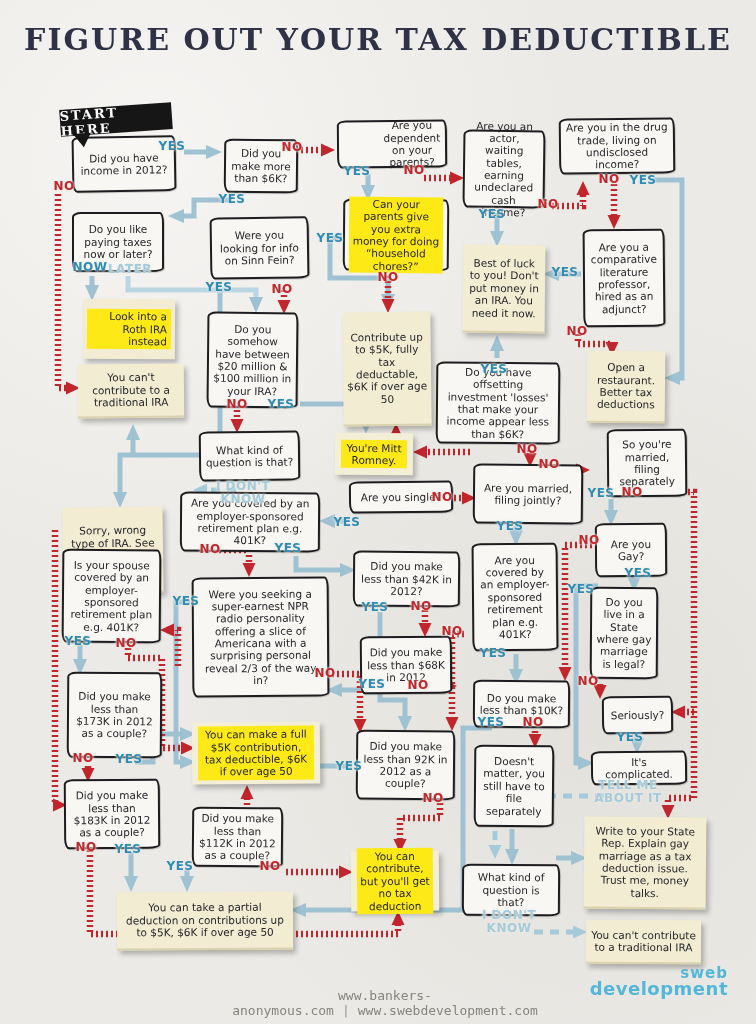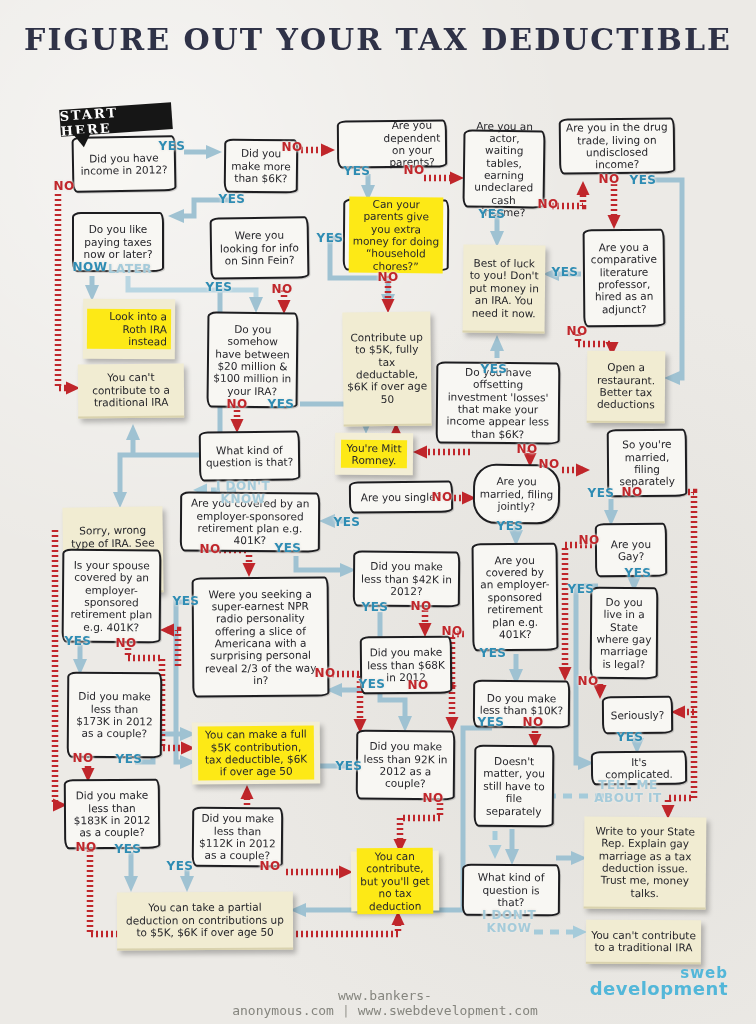--- a/index.html
+++ b/index.html
@@ -251,21 +251,21 @@
       </div>
       <div class="node note" style="left: 63px; top: 507px; width: 100px; height: 86px; transform: rotate(-0.8deg);">
         <span class="node-text">Sorry, wrong type of IRA. See different infographic</span>
       </div>
       <div class="node question" style="left: 180px; top: 492px; width: 140px; height: 60px; transform: rotate(0.4deg);">
         <span class="node-text">Are you covered by an employer-sponsored retirement plan e.g. 401K?</span>
       </div>
       <div class="node question" style="left: 349px; top: 481px; width: 104px; height: 32px; transform: rotate(-0.5deg);">
         <span class="node-text">Are you single?</span>
       </div>
-      <div class="node question" style="left: 473px; top: 464px; width: 87px; height: 60px; transform: rotate(0.6deg); border-radius: 23px;">
+      <div class="node question" style="left: 473px; top: 464px; width: 110px; height: 60px; transform: rotate(0.6deg);">
         <span class="node-text">Are you married, filing jointly?</span>
       </div>
       <div class="node question" style="left: 595px; top: 523px; width: 72px; height: 54px; transform: rotate(-0.4deg);">
         <span class="node-text">Are you Gay?</span>
       </div>
       <div class="node question" style="left: 62px; top: 549px; width: 99px; height: 94px; transform: rotate(0.5deg);">
         <span class="node-text">Is your spouse covered by an employer-sponsored retirement plan e.g. 401K?</span>
       </div>
       <div class="node question" style="left: 192px; top: 577px; width: 137px; height: 120px; transform: rotate(-0.4deg);">
         <span class="node-text">Were you seeking a super-earnest NPR radio personality offering a slice of Americana with a surprising personal reveal 2/3 of the way in?</span>

